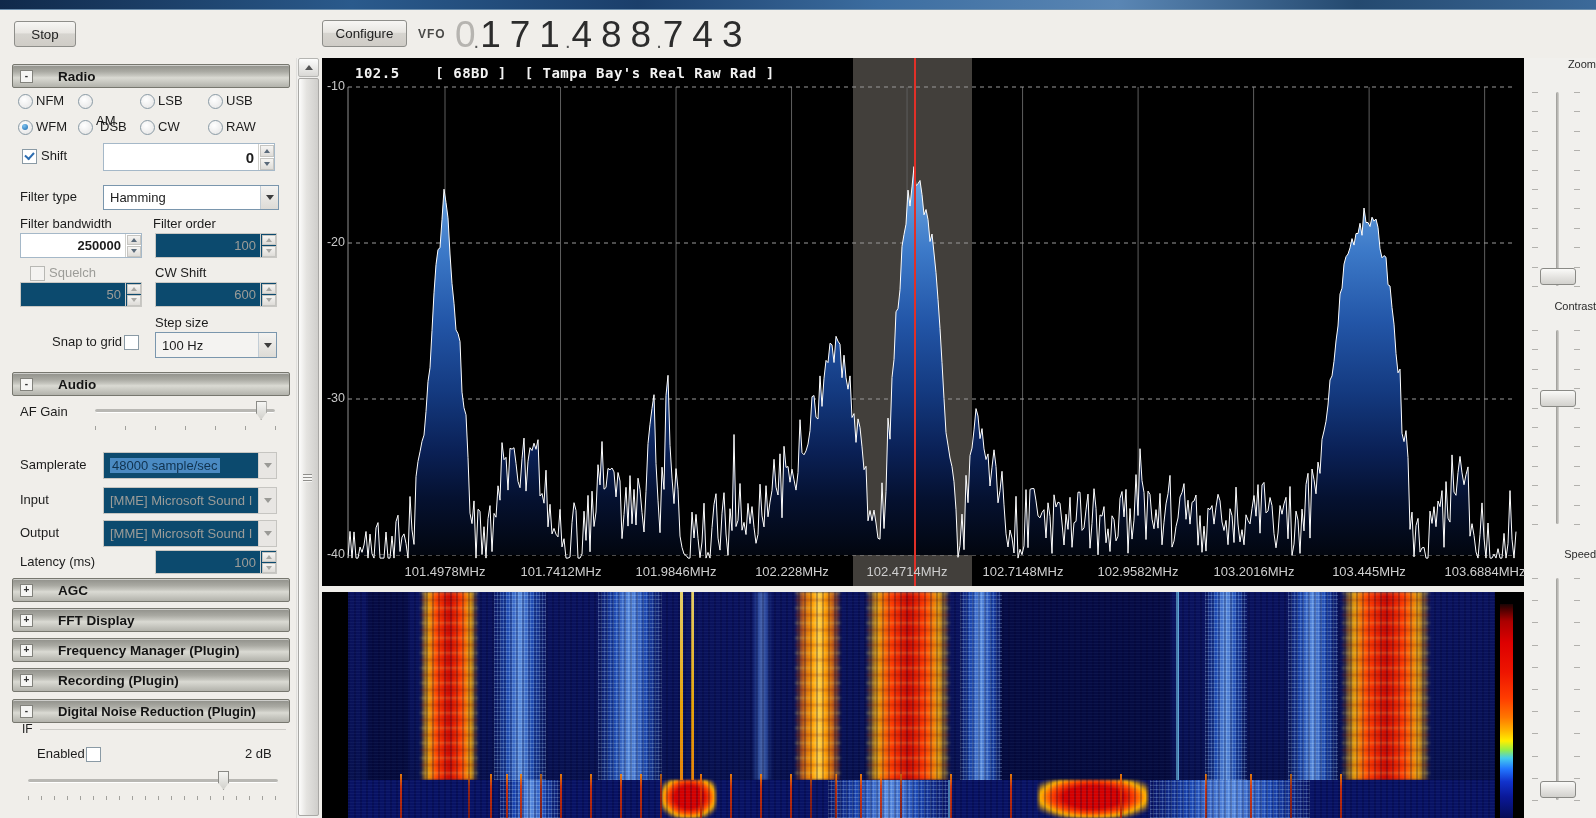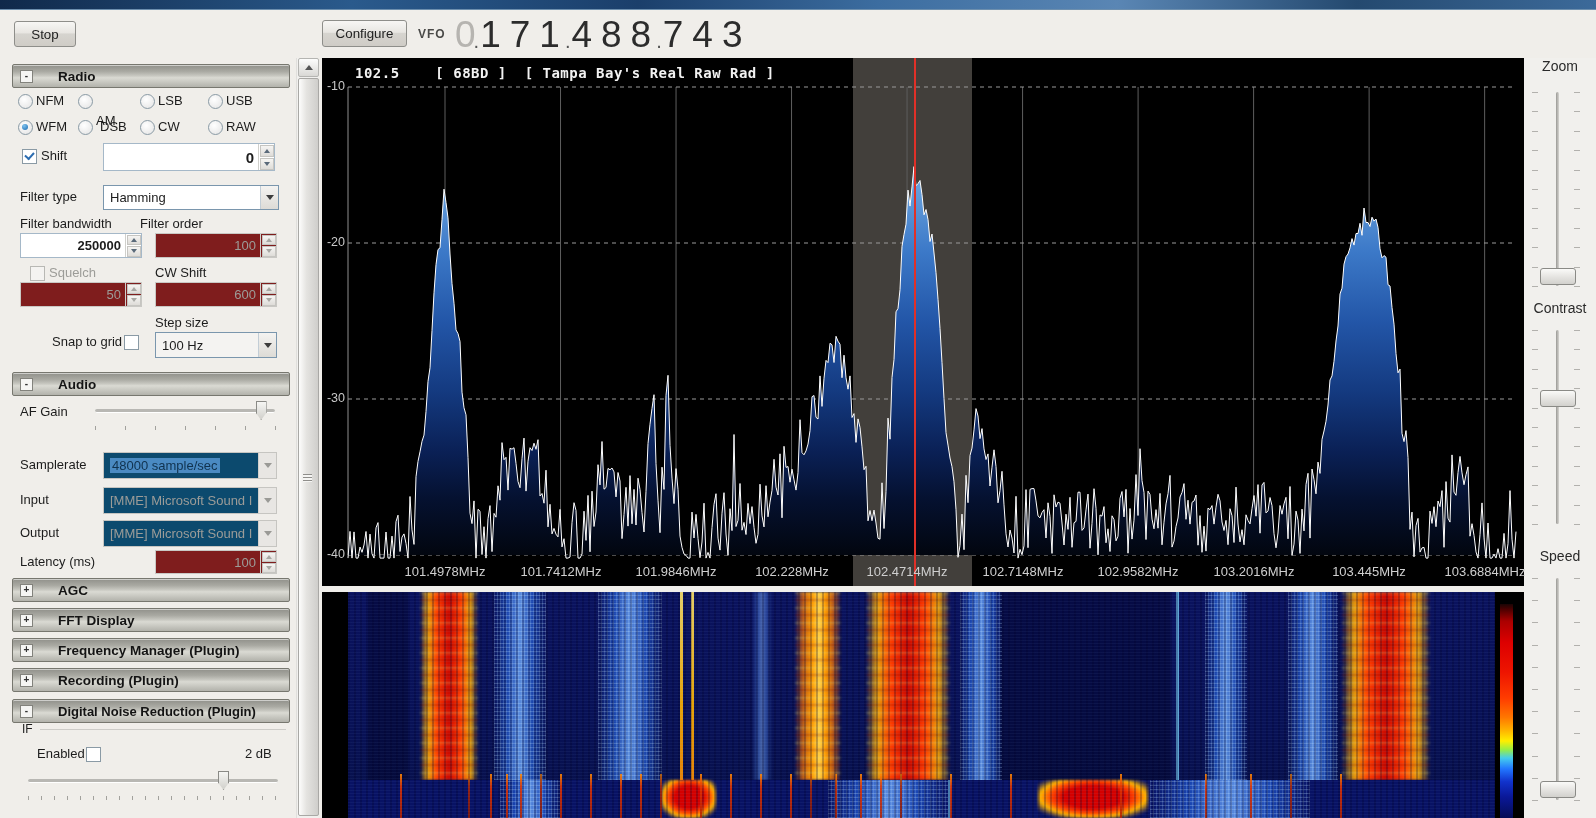--- a/index.html
+++ b/index.html
@@ -45,21 +45,21 @@
       background:radial-gradient(circle at 35% 30%,#7ec2ef,#1a6ab0)}
   .cb{width:13px;height:13px;border:1px solid #8a9aa5;background:#fff;position:absolute}
   .cb.checked::after{content:"";position:absolute;left:2px;top:2px;width:7px;height:4px;
       border-left:2px solid #2b6cb0;border-bottom:2px solid #2b6cb0;transform:rotate(-48deg)}
   .cb.dis{background:#f4f3f1;border-color:#b8b8b4}
   .spin{position:absolute;background:#fff;border:1px solid #a5b8c8;display:flex}
   .spin .sval{flex:1;text-align:right;padding-right:4px;align-self:center;font-weight:bold}
   .spin .sarr{width:15px;display:flex;flex-direction:column;border-left:1px solid #d0d0cc}
   .spin .sarr div{flex:1;display:flex;align-items:center;justify-content:center;
       background:linear-gradient(180deg,#f6f5f3,#dedcd8);border:1px solid #c6c5c1;margin:0.5px}
-  .spin.dis{background:#7f1d1d;border-color:#c9c8c4}
+  .spin.dis{background:#0c4a6e;border-color:#c9c8c4}
   .spin.dis .sval{color:#9c9c98;font-weight:normal}
   .spin.dis .tri-up-s{border-bottom-color:#aoaoa0;border-bottom-color:#a8a8a4}
   .spin.dis .tri-dn-s{border-top-color:#a8a8a4}
   .hslider-track{position:absolute;height:3px;background:#b8b7b3;border-bottom:1px solid #fff;border-radius:2px}
   .hthumb{position:absolute;width:11px;height:19px;background:linear-gradient(180deg,#f8f8f6,#cfcec9);
       clip-path:polygon(0 0,100% 0,100% 60%,50% 100%,0 60%);box-shadow:inset 0 0 0 1px #8a8a86}
   .hticks{position:absolute;height:4px;background:repeating-linear-gradient(90deg,#a2a19d 0 1px,transparent 1px 30px)}
   .hticks.fine{background:repeating-linear-gradient(90deg,#a2a19d 0 1px,transparent 1px 13px)}
   .sel-hl{background:#4a8ac2;color:#10324e;padding:1px 2px}
   .gline{position:absolute;height:1px;background:#cdccc8}
@@ -102,21 +102,21 @@
                  repeating-linear-gradient(90deg,rgba(190,225,255,.18) 0 1px,transparent 1px 3px)}
   .wf-bluefaint{background:linear-gradient(90deg,transparent,rgba(90,150,255,.4) 30%,rgba(140,190,255,.5) 50%,rgba(90,150,255,.4) 70%,transparent);filter:blur(1px)}
   .wf-darker{background:rgba(2,4,40,.45)}
   .wf-yline{background:linear-gradient(180deg,#ffe46a,#ffb400 60%,#ff9000);opacity:.9}
   .wf-cline{background:#7ad4ff;opacity:.75}
   .wf-redblob{background:radial-gradient(ellipse at 50% 45%,#d40000 0 38%,#ff4400 54%,#ffb400 68%,rgba(255,180,0,.35) 78%,transparent 86%);filter:blur(1px)}
   .wf-carrier{background:linear-gradient(180deg,#ff8800,#e03000 30%,#b02000);opacity:.88;width:2px}
   #wf-colorbar{position:absolute;left:1178px;top:12px;width:13px;height:214px}
   
   #right-panel{left:1524px;top:58px;width:72px;height:760px;background:#f1f0ed}
-  .vs-label{position:absolute;width:72px;text-align:center;color:#2a2a2a;font-size:14px}
+  .vs-label{position:absolute;width:72px;text-align:right;color:#2a2a2a;font-size:11px}
   .vs-track{position:absolute;left:32px;width:3px;background:linear-gradient(90deg,#9a9995,#d5d4d0);border-radius:2px}
   .vs-thumb{position:absolute;left:16px;width:34px;height:15px;border:1px solid #8a8a86;border-radius:3px;
       background:linear-gradient(180deg,#fafaf8,#e8e7e4 45%,#d2d1cd)}
   .vs-tick{position:absolute;width:6px;height:1px;background:#b2b1ad}
 </style>
 </head>
 <body>
 
 <div id="top-strip" class="abs"></div>
 
@@ -178,21 +178,21 @@
 
   <span class="lbl" style="left:8px;top:131px">Filter type</span>
   <div class="combo" style="position:absolute;left:91px;top:127px;width:174px;height:23px">
     <span class="ctext">Hamming</span>
     <span class="carr">
         <span class="tri-down"></span>
       </span>
   </div>
 
   <span class="lbl" style="left:8px;top:158px">Filter bandwidth</span>
-  <span class="lbl" style="left:128px;top:158px">Filter order</span>
+  <span class="lbl" style="left:141px;top:158px">Filter order</span>
   <div class="spin" style="left:8px;top:175px;width:120px;height:23px">
     <span class="sval">250000</span>
     <span class="sarr">
         <div>
           <span class="tri-up-s"></span>
         </div>
         <div>
           <span class="tri-dn-s"></span>
         </div>
       </span>

